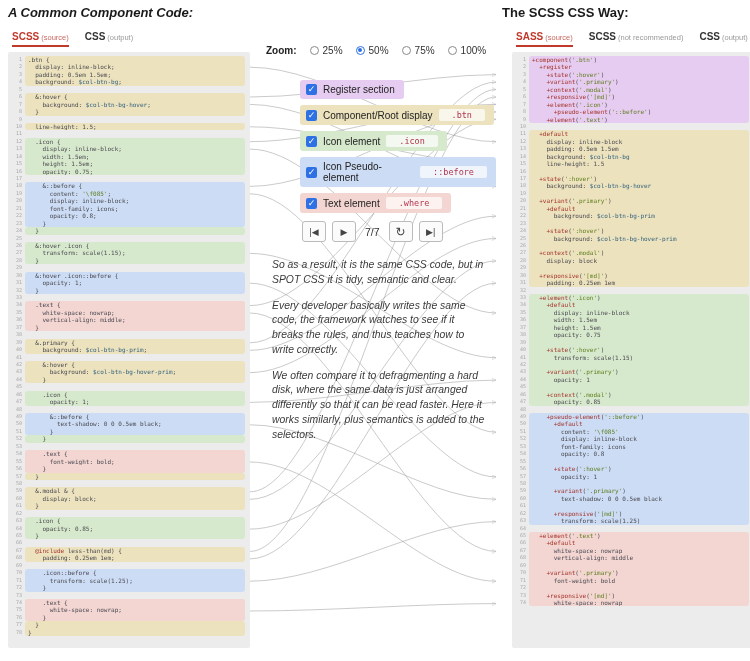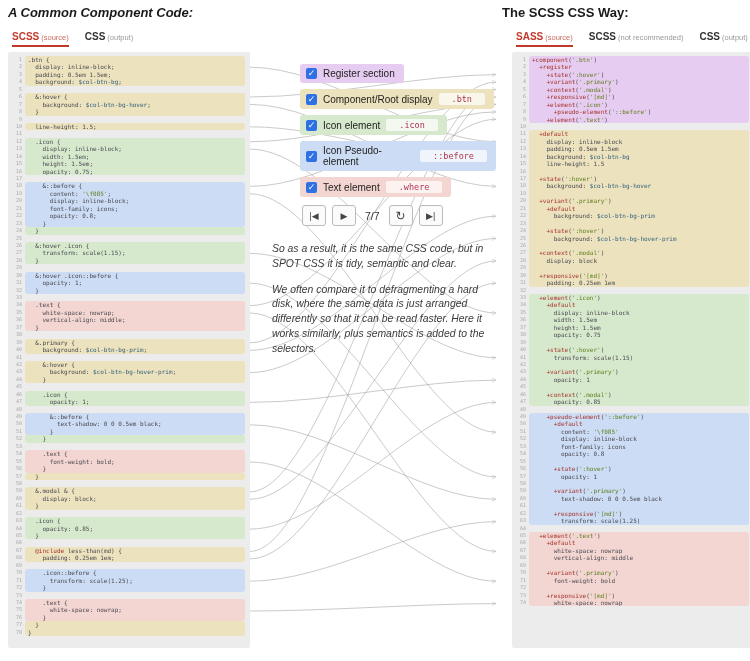--- a/index.html
+++ b/index.html
@@ -409,20 +409,39 @@
         <span class="ctext hl-c bs">  }</span>
       </div>
       <div class="crow">
         <span class="lnum">78</span>
         <span class="ctext hl-c be">}</span>
       </div>
     </div>
 </div>
 
 <div class="middle">
+  <div class="zoom-row" id="zoom-row">
+    <span class="zoom-label">Zoom:</span>
+  <span class="zoom-opt">
+        <span class="radio"></span>
+        <span>25%</span>
+      </span>
+      <span class="zoom-opt">
+        <span class="radio sel"></span>
+        <span>50%</span>
+      </span>
+      <span class="zoom-opt">
+        <span class="radio"></span>
+        <span>75%</span>
+      </span>
+      <span class="zoom-opt">
+        <span class="radio"></span>
+        <span>100%</span>
+      </span>
+    </div>
   <div class="legend" id="legend">
       <div class="legend-item" style="background: rgb(230, 204, 240);">
         <span class="checkbox">✓</span>
         <span>Register section</span>
       </div>
       <div class="legend-item" style="background: rgb(236, 226, 189);">
         <span class="checkbox">✓</span>
         <span>Component/Root display</span>
         <span class="chip">.btn</span>
       </div>
@@ -444,20 +463,21 @@
     </div>
   <div class="player" id="player">
       <span class="pbtn">|◀</span>
       <span class="pbtn">▶</span>
       <span class="pcounter">7/7</span>
       <span class="pbtn reload">↻</span>
       <span class="pbtn">▶|</span>
     </div>
   <div class="paras">
     <p>So as a result, it is the same CSS code, but in SPOT CSS it is tidy, semantic and clear.</p>
+    <p>Every developer basically writes the same code, the framework watches to see if it breaks the rules, and thus teaches how to write correctly.</p>
     <p>We often compare it to defragmenting a hard disk, where the same data is just arranged differently so that it can be read faster. Here it works similarly, plus semantics is added to the selectors.</p>
   </div>
 </div>
 
 <div class="panel right">
   <div class="tabs" id="right-tabs">
       <span class="tab active"><span class="tab-label">SASS</span><span class="tab-suffix">(source)</span></span>
       <span class="tab"><span class="tab-label">SCSS</span><span class="tab-suffix">(not recommended)</span></span>
       <span class="tab"><span class="tab-label">CSS</span><span class="tab-suffix">(output)</span></span>
     </div>

